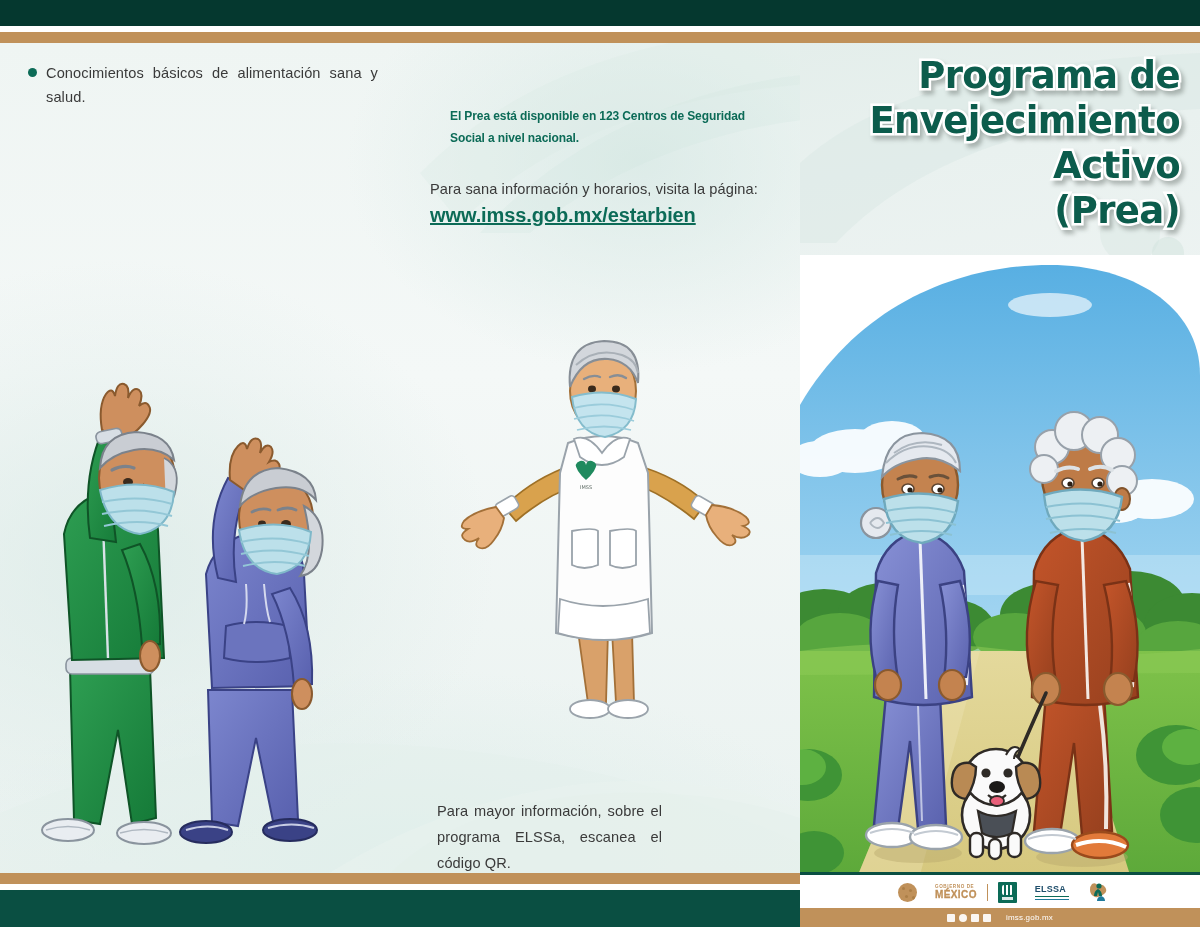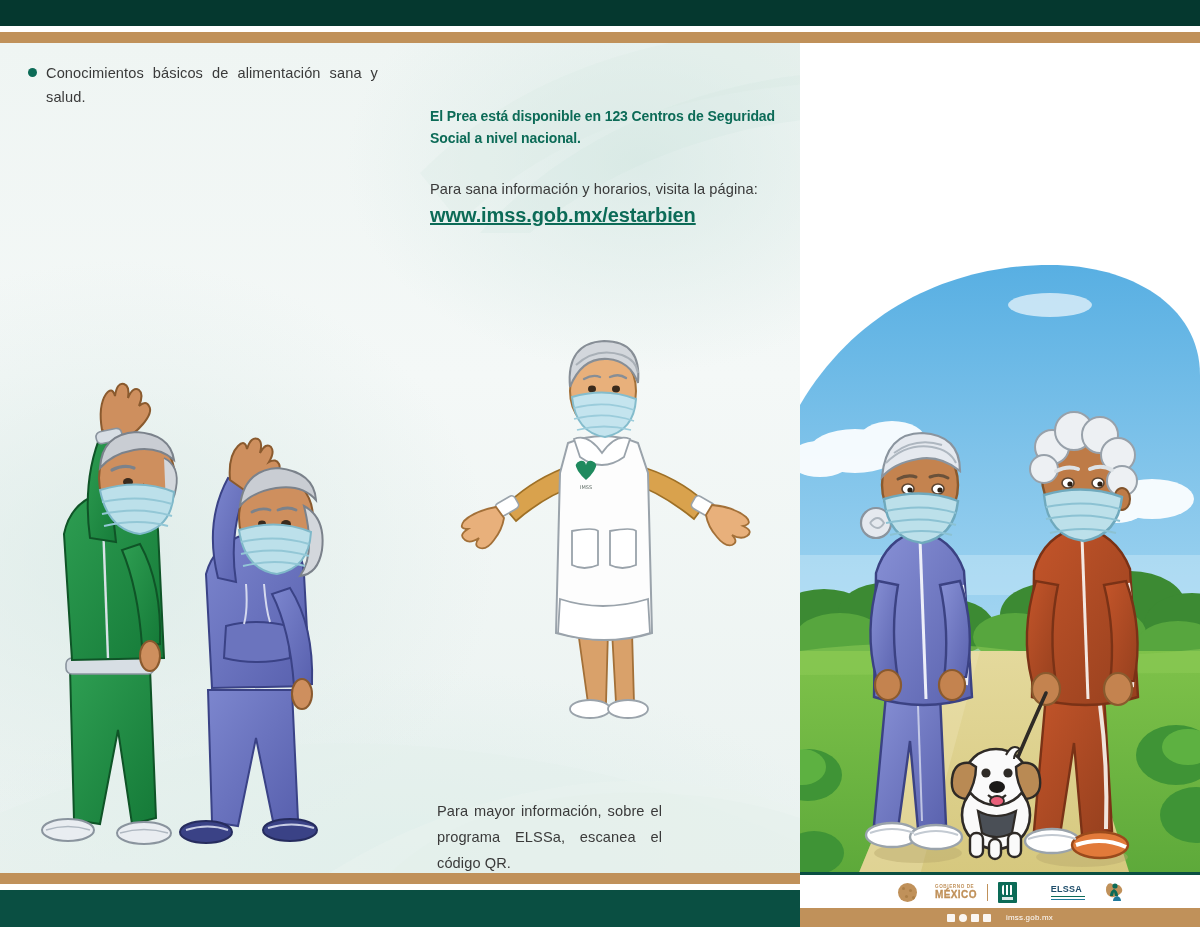--- a/index.html
+++ b/index.html
@@ -68,22 +68,22 @@
   .bullet-text {
     flex: 1 1 auto;
     font-size: 14.6px; line-height: 24px; color: #3A3A3A;
     text-align: justify; letter-spacing: .1px;
     font-family: "Liberation Sans", sans-serif;
   }
 
   
   .mid-block { position: absolute; left: 430px; top: 62px; width: 345px; }
   .mid-head {
-    font-size: 14px; line-height: 22px; font-weight: bold;
-    color: #0C6B57; letter-spacing: -.1px; margin-bottom: 28px;
+    font-size: 12px; line-height: 22px; font-weight: bold;
+    color: #0C6B57; letter-spacing: -.1px; margin-bottom: 28px; margin-left: 20px;
   }
   .mid-body {
     font-size: 14.6px; line-height: 25px; color: #3A3A3A;
     text-align: justify; letter-spacing: .1px;
   }
   .mid-url {
     font-size: 20px; font-weight: bold; color: #0C6B57;
     letter-spacing: -.1px; margin-top: 2px; display: block;
   }
 
@@ -163,21 +163,21 @@
   }
   .imss-box::before {
     content: ""; position: absolute; left: 4px; top: 3px;
     width: 11px; height: 10px; border-radius: 2px;
     background: repeating-linear-gradient(90deg,#ffffff 0 2px, #0C6B57 2px 4px);
   }
   .imss-box::after {
     content: ""; position: absolute; left: 4px; bottom: 3px;
     width: 11px; height: 3px; background: #ffffff; opacity: .85;
   }
-  .elssa-logo { display: flex; align-items: center; gap: 17px; margin-left: 24px; }
+  .elssa-logo { display: flex; align-items: center; gap: 17px; margin-left: 8px; }
   .elssa-words { line-height: 1; }
   .elssa-name {
     font-size: 9px; font-weight: bold; color: #1F4E6B; letter-spacing: .2px;
     display: block;
   }
   .elssa-rule { display: block; width: 34px; height: 1.5px; background: #0C6B57; margin-top: 1.5px; }
   .elssa-rule2 { display: block; width: 34px; height: 1.5px; background: #1F7A9B; margin-top: 1.5px; }
   .elssa-mark {
     width: 24px; height: 21px; position: relative;
   }
@@ -451,20 +451,33 @@
             <rect x="19" y="27" width="2" height="1"></rect>
           <rect x="22" y="28" width="3" height="1"></rect>
             <rect x="26" y="27" width="2" height="1"></rect>
           <rect x="8" y="0" width="1" height="1"></rect>
             <rect x="20" y="1" width="1" height="1"></rect>
         </g>
       </svg>
     </div>
   </div>
 
+  <div class="title-panel">
+    <svg style="position:absolute;left:0;top:0;width:400px;height:240px" viewBox="0 0 400 240">
+      <path d="M0,120 C90,40 230,18 400,10 L400,66 C250,74 120,112 36,200 L0,200 Z" fill="#DCEAE6" opacity=".6"></path>
+      <circle cx="330" cy="190" r="30" fill="#D9E8E4" opacity=".5"></circle>
+      <circle cx="368" cy="210" r="16" fill="#D2E3DE" opacity=".5"></circle>
+    </svg>
+    <div class="title-text">
+      <span class="title-line">Programa de</span>
+      <span class="title-line">Envejecimiento</span>
+      <span class="title-line">Activo</span>
+      <span class="title-line">(Prea)</span>
+    </div>
+  </div>
 
   <div class="illus-panel">
     <svg class="illus-inner" viewBox="0 0 400 620" preserveAspectRatio="none">
       <defs>
         <linearGradient id="skyG" x1="0" y1="0" x2="0" y2="1">
           <stop offset="0" stop-color="#56AEE2"></stop>
             <stop offset="1" stop-color="#A8D8F2"></stop>
         </linearGradient>
         <linearGradient id="grassG" x1="0" y1="0" x2="0" y2="1">
           <stop offset="0" stop-color="#7FC24A"></stop>

